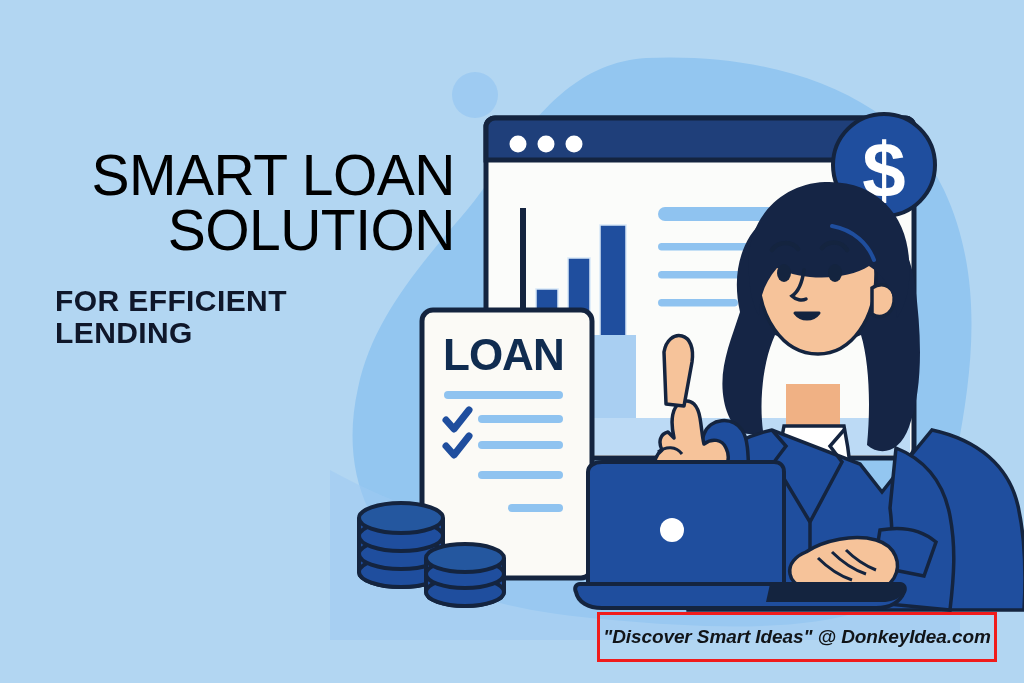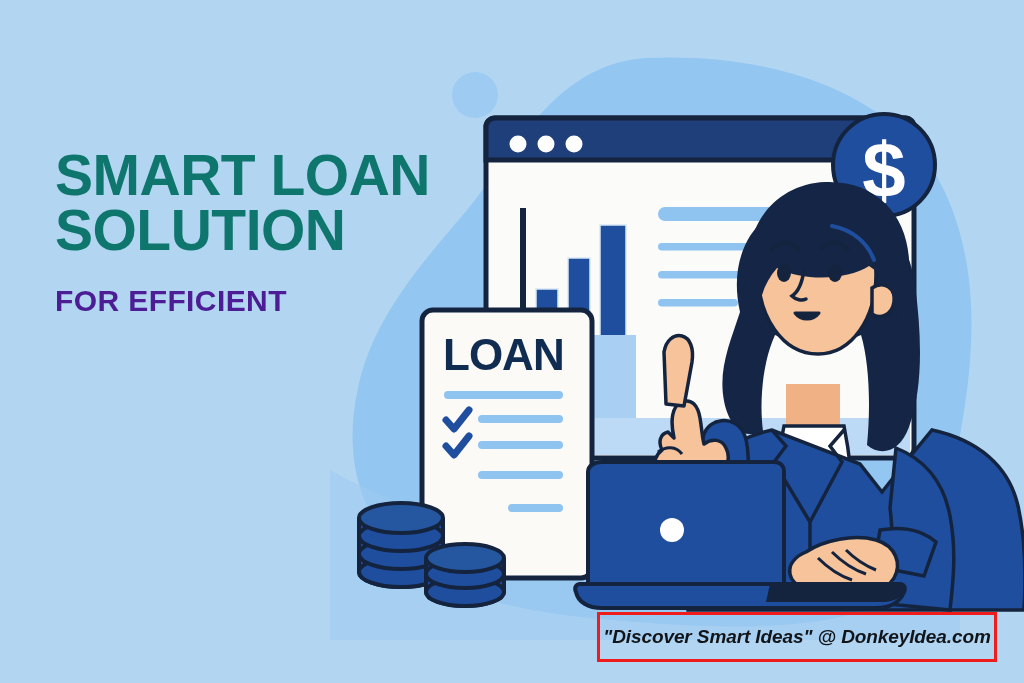--- a/index.html
+++ b/index.html
@@ -12,28 +12,29 @@
     position:relative; width:1024px; height:683px;
     background:#b2d6f2; overflow:hidden;
   }
   #bg-layer{ position:absolute; inset:0; }
 
   
   .text-block{
     position:absolute; left:55px; top:148px; width:400px; z-index:40;
   }
   .headline{
-    font-size:57px; line-height:0.97; font-weight:bold;
-    letter-spacing:-0.5px; color:#0f766e;
+    font-size:57px; line-height:0.97; font-weight:normal;
+    letter-spacing:-0.5px; color:#000000;
     text-transform:uppercase;
+    text-align:right;
   }
   .headline div{ white-space:nowrap; }
   .subhead{
     margin-top:26px; font-size:30px; line-height:1.08;
-    font-weight:bold; letter-spacing:0.4px; color:#4c1d95;
+    font-weight:bold; letter-spacing:0.4px; color:#0f172a;
     text-transform:uppercase;
   }
   .subhead div{ white-space:nowrap; }
 
   
   #illustration{
     position:absolute; left:340px; top:60px; width:684px; height:560px;
     z-index:30;
   }
 
@@ -66,20 +67,21 @@
              L960,640 L330,640 Z" opacity="0.55"></path>
   </svg>
 
   <div class="text-block">
     <div class="headline">
       <div>SMART LOAN</div>
       <div>SOLUTION</div>
     </div>
     <div class="subhead">
       <div>FOR EFFICIENT</div>
+      <div>LENDING</div>
     </div>
   </div>
 
   <svg id="illustration" viewBox="0 0 684 560" width="684" height="560">
 
     <defs>
       <clipPath id="clipScreen">
         <rect x="150" y="100" width="420" height="295" rx="4"></rect>
       </clipPath>
       <clipPath id="clipDoc">

